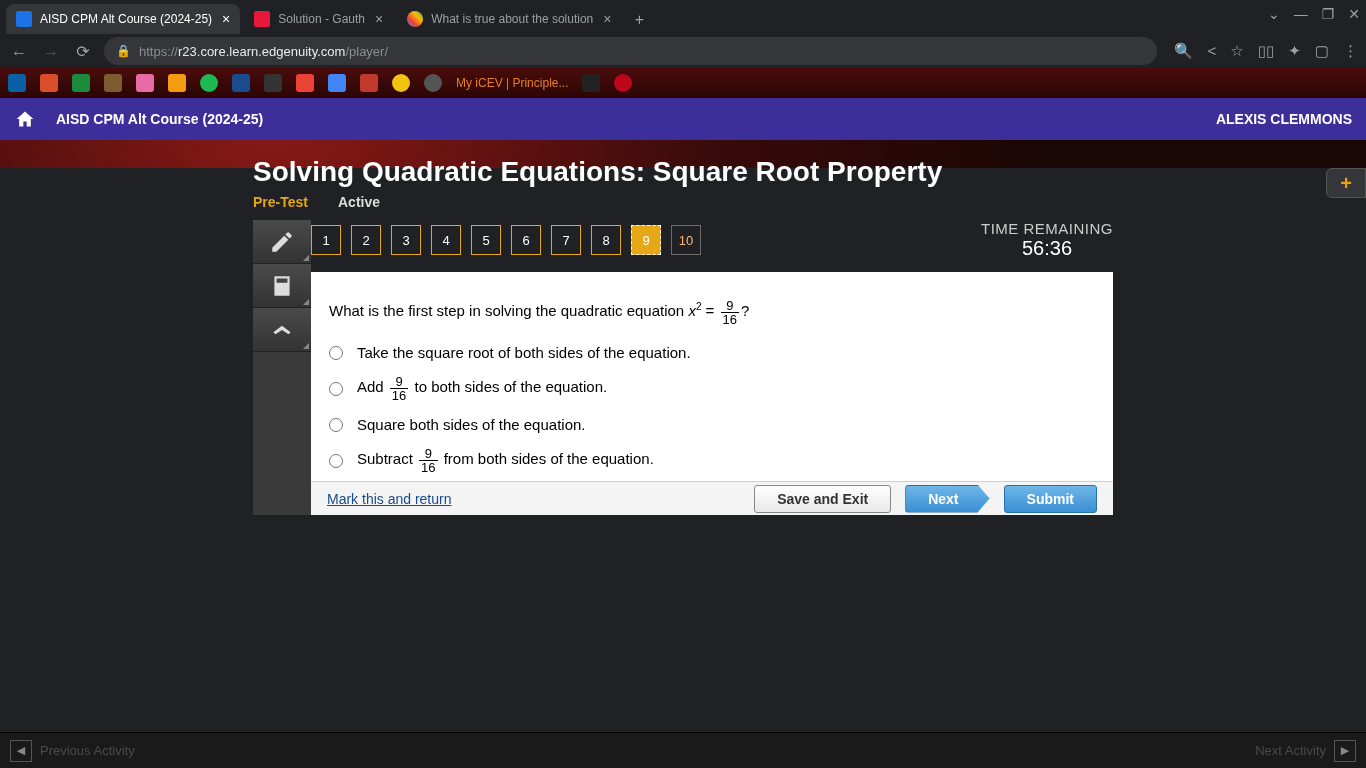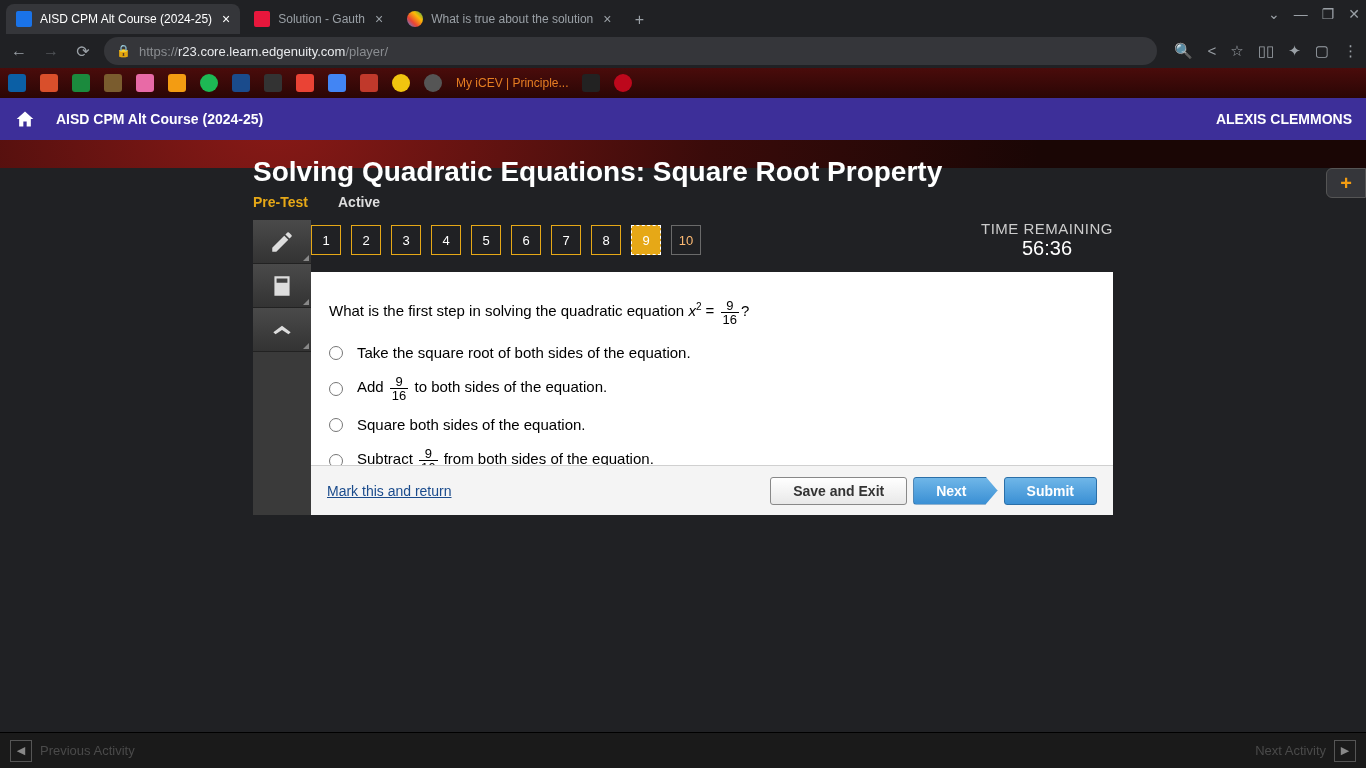--- a/index.html
+++ b/index.html
@@ -49,23 +49,23 @@
 .timer-label{font-size:15px;letter-spacing:0.5px}
 .timer-val{font-size:20px;color:#fff}
 .q-panel{background:#fff;flex:1;height:450px;padding:27px 18px;color:#000;font-size:15px;position:relative}
 .question-text{margin-bottom:18px}
 .frac{display:inline-block;vertical-align:middle;text-align:center;font-size:13px;line-height:1;margin:0 2px}
 .frac .num{display:block;border-bottom:1px solid #000;padding:0 2px}
 .frac .den{display:block;padding:0 2px}
 sup{font-size:10px;vertical-align:super}
 .opt{display:flex;align-items:center;margin:14px 0;gap:14px}
 .opt input{width:14px;height:14px}
-.q-footer{height:50px;border-top:1px solid #d0d0d0;background:#f4f4f4;position:absolute;left:0;right:0;bottom:0;display:flex;align-items:center;padding:0 16px;gap:14px}
+.q-footer{height:34px;border-top:1px solid #d0d0d0;background:#f4f4f4;position:absolute;left:0;right:0;bottom:0;display:flex;align-items:center;padding:0 16px;gap:14px}
 .mark-link{color:#1a4b8c;text-decoration:underline;font-size:14px}
-.footer-btns{margin-left:auto;display:flex;gap:6px}
+.footer-btns{margin-left:auto;display:flex;gap:14px}
 .fbtn{height:28px;padding:0 22px;font-size:14px;font-weight:bold;border-radius:3px;border:1px solid #888;background:linear-gradient(#fff,#e8e8e8);color:#333;display:flex;align-items:center;position:relative}
 .fbtn.next{background:linear-gradient(#6fb6e8,#3a8fd4);border-color:#2a6fa8;color:#fff;padding-right:30px;clip-path:polygon(0 0,calc(100% - 12px) 0,100% 50%,calc(100% - 12px) 100%,0 100%)}
 .fbtn.submit{background:linear-gradient(#6fb6e8,#3a8fd4);border-color:#2a6fa8;color:#fff}
 .bottom-bar{position:absolute;bottom:0;left:0;right:0;height:36px;background:#1a1a1a;border-top:1px solid #000;display:flex;align-items:center;padding:0 10px;color:#4a4a4a;font-size:13px}
 .nav-sq{width:22px;height:22px;border:1px solid #555;display:flex;align-items:center;justify-content:center;font-size:11px;color:#888;margin-right:8px}
 .nav-sq.r{margin-left:8px;margin-right:0}
 .spacer{flex:1}
 .url-dim{color:#8a8d91}
 .url-lit{color:#e8eaed}
 </style>

